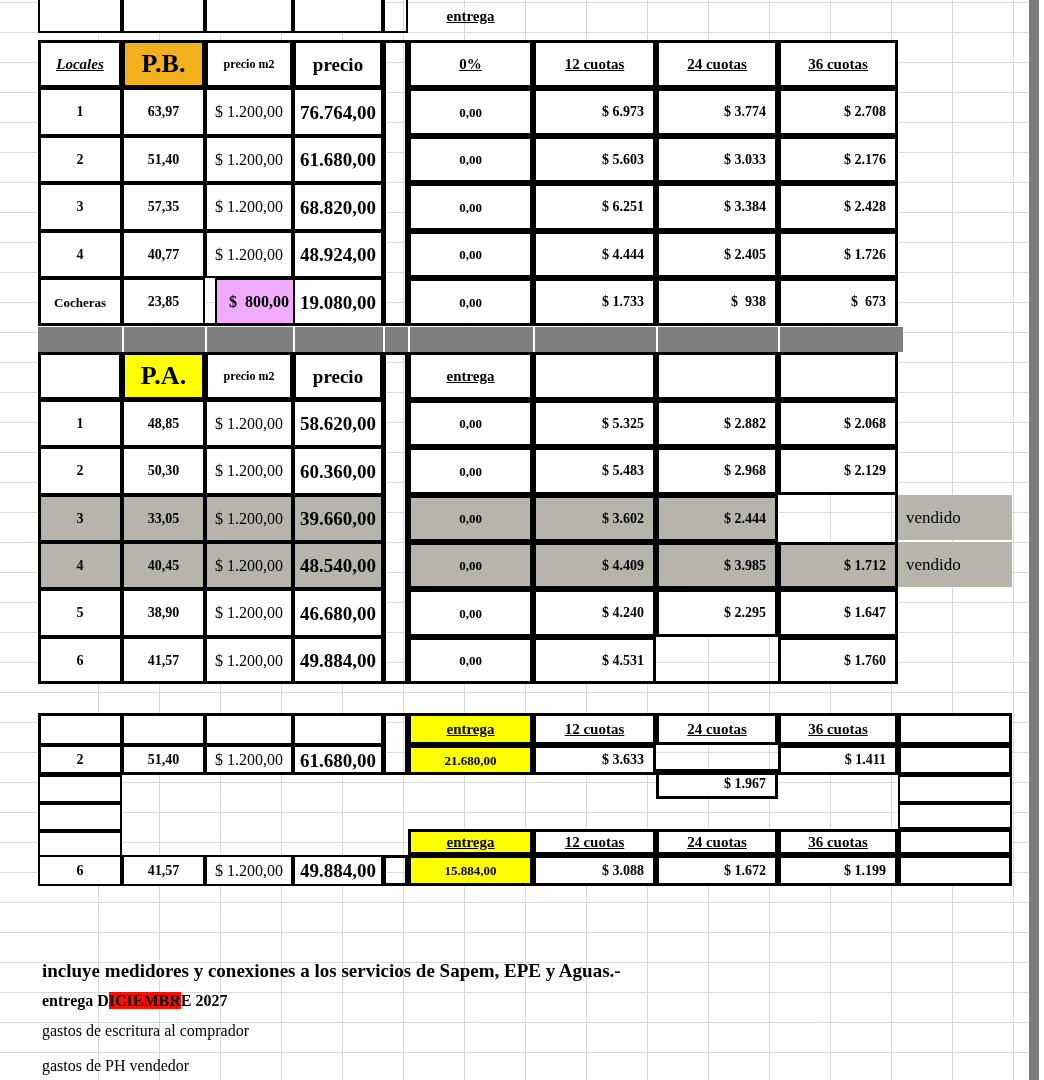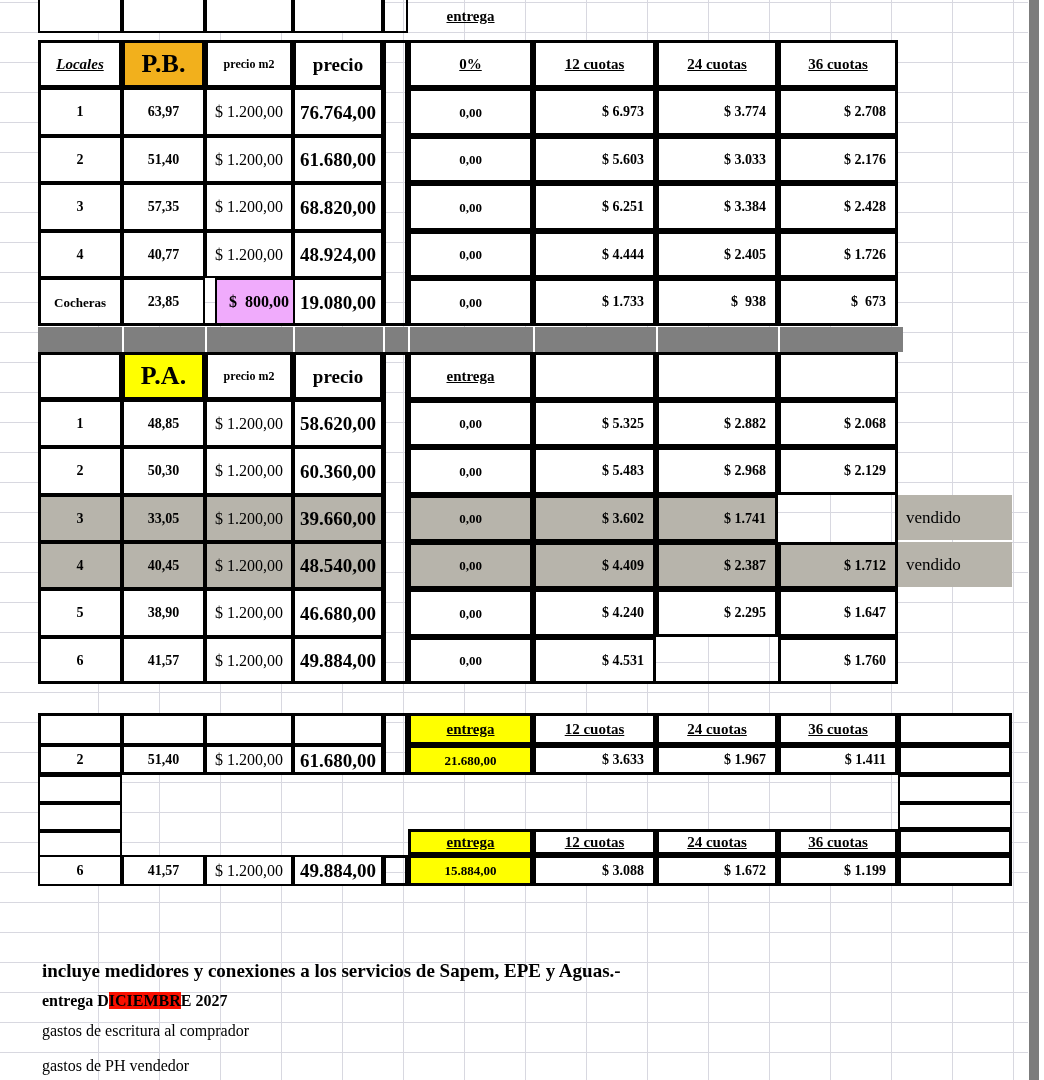--- a/index.html
+++ b/index.html
@@ -142,29 +142,29 @@
     <div class="cell b3 ent" style="left: 408px; top: 447px; width: 125px; height: 48px;">0,00</div>
     <div class="cell b3 cu" style="left: 533px; top: 447px; width: 123px; height: 48px;">$ 5.483</div>
     <div class="cell b3 cu" style="left: 656px; top: 447px; width: 122px; height: 48px; text-align: center;">$ 2.968</div>
     <div class="cell b3 cu" style="left: 778px; top: 447px; width: 120px; height: 48px;">$ 2.129</div>
     <div class="cell b2 num" style="left: 38px; top: 495px; width: 84px; height: 47px; background: rgb(183, 180, 171);">3</div>
     <div class="cell b2 num" style="left: 122px; top: 495px; width: 83px; height: 47px; background: rgb(183, 180, 171);">33,05</div>
     <div class="cell b2 pm2" style="left: 205px; top: 495px; width: 88px; height: 47px; background: rgb(183, 180, 171);">$ 1.200,00</div>
     <div class="cell b2 pr" style="left: 293px; top: 495px; width: 90px; height: 47px; background: rgb(183, 180, 171);">39.660,00</div>
     <div class="cell b3 ent" style="left: 408px; top: 495px; width: 125px; height: 47px; background: rgb(183, 180, 171);">0,00</div>
     <div class="cell b3 cu" style="left: 533px; top: 495px; width: 123px; height: 47px; background: rgb(183, 180, 171);">$ 3.602</div>
-    <div class="cell b3 cu" style="left: 656px; top: 495px; width: 122px; height: 47px; background: rgb(183, 180, 171);">$ 1.741</div>
+    <div class="cell b3 cu" style="left: 656px; top: 495px; width: 122px; height: 47px; background: rgb(183, 180, 171);">$ 2.444</div>
     <div class="cell vend" style="left: 898px; top: 495px; width: 114px; height: 45px; background: rgb(183, 180, 171);">vendido</div>
     <div class="cell b2 num" style="left: 38px; top: 542px; width: 84px; height: 47px; background: rgb(183, 180, 171);">4</div>
     <div class="cell b2 num" style="left: 122px; top: 542px; width: 83px; height: 47px; background: rgb(183, 180, 171);">40,45</div>
     <div class="cell b2 pm2" style="left: 205px; top: 542px; width: 88px; height: 47px; background: rgb(183, 180, 171);">$ 1.200,00</div>
     <div class="cell b2 pr" style="left: 293px; top: 542px; width: 90px; height: 47px; background: rgb(183, 180, 171);">48.540,00</div>
     <div class="cell b3 ent" style="left: 408px; top: 542px; width: 125px; height: 47px; background: rgb(183, 180, 171);">0,00</div>
     <div class="cell b3 cu" style="left: 533px; top: 542px; width: 123px; height: 47px; background: rgb(183, 180, 171);">$ 4.409</div>
-    <div class="cell b3 cu" style="left: 656px; top: 542px; width: 122px; height: 47px; background: rgb(183, 180, 171);">$ 2.387</div>
+    <div class="cell b3 cu" style="left: 656px; top: 542px; width: 122px; height: 47px; background: rgb(183, 180, 171);">$ 3.985</div>
     <div class="cell b3 cu" style="left: 778px; top: 542px; width: 120px; height: 47px; background: rgb(183, 180, 171);">$ 1.712</div>
     <div class="cell vend" style="left: 898px; top: 542px; width: 114px; height: 45px; background: rgb(183, 180, 171);">vendido</div>
     <div class="cell b2 num" style="left: 38px; top: 589px; width: 84px; height: 48px;">5</div>
     <div class="cell b2 num" style="left: 122px; top: 589px; width: 83px; height: 48px;">38,90</div>
     <div class="cell b2 pm2" style="left: 205px; top: 589px; width: 88px; height: 48px;">$ 1.200,00</div>
     <div class="cell b2 pr" style="left: 293px; top: 589px; width: 90px; height: 48px;">46.680,00</div>
     <div class="cell b3 ent" style="left: 408px; top: 589px; width: 125px; height: 48px;">0,00</div>
     <div class="cell b3 cu" style="left: 533px; top: 589px; width: 123px; height: 48px;">$ 4.240</div>
     <div class="cell b3 cu" style="left: 656px; top: 589px; width: 122px; height: 48px;">$ 2.295</div>
     <div class="cell b3 cu" style="left: 778px; top: 589px; width: 120px; height: 48px;">$ 1.647</div>
@@ -185,21 +185,21 @@
     <div class="cell b3 hdr" style="left: 533px; top: 713px; width: 123px; height: 32px;">12 cuotas</div>
     <div class="cell b3 hdr" style="left: 656px; top: 713px; width: 122px; height: 32px;">24 cuotas</div>
     <div class="cell b3 hdr" style="left: 778px; top: 713px; width: 120px; height: 32px;">36 cuotas</div>
     <div class="cell b3" style="left: 898px; top: 713px; width: 114px; height: 32px;"></div>
     <div class="cell b2 num" style="left: 38px; top: 745px; width: 84px; height: 30px;">2</div>
     <div class="cell b2 num" style="left: 122px; top: 745px; width: 83px; height: 30px;">51,40</div>
     <div class="cell b2 pm2" style="left: 205px; top: 745px; width: 88px; height: 30px;">$ 1.200,00</div>
     <div class="cell b2 pr" style="left: 293px; top: 745px; width: 90px; height: 30px;">61.680,00</div>
     <div class="cell b3 ent" style="left: 408px; top: 745px; width: 125px; height: 30px; background: rgb(255, 255, 0);">21.680,00</div>
     <div class="cell b3 cu" style="left: 533px; top: 745px; width: 123px; height: 30px;">$ 3.633</div>
-    <div class="cell b3 cu" style="left: 656px; top: 745px; width: 122px; height: 30px;">$ 1.967</div>
+    <div class="cell b3 cu" style="left: 656px; top: 769px; width: 122px; height: 30px;">$ 1.967</div>
     <div class="cell b3 cu" style="left: 778px; top: 745px; width: 120px; height: 30px;">$ 1.411</div>
     <div class="cell b3" style="left: 898px; top: 745px; width: 114px; height: 30px;"></div>
     <div class="cell bE plain" style="left: 383px; top: 713px; width: 25px; height: 62px;"></div>
     <div class="outline" style="left: 38px; top: 713px; width: 860px; height: 62px;"></div>
     <div class="cell b2" style="left: 38px; top: 775px; width: 84px; height: 28px;"></div>
     <div class="cell b2" style="left: 38px; top: 803px; width: 84px; height: 28px;"></div>
     <div class="cell b2" style="left: 38px; top: 831px; width: 84px; height: 26px;"></div>
     <div class="cell b2" style="left: 898px; top: 775px; width: 114px; height: 28px;"></div>
     <div class="cell b2" style="left: 898px; top: 803px; width: 114px; height: 26px;"></div>
     <div class="cell b3 hdr" style="left: 408px; top: 829px; width: 125px; height: 26px; background: rgb(255, 255, 0);">entrega</div>

